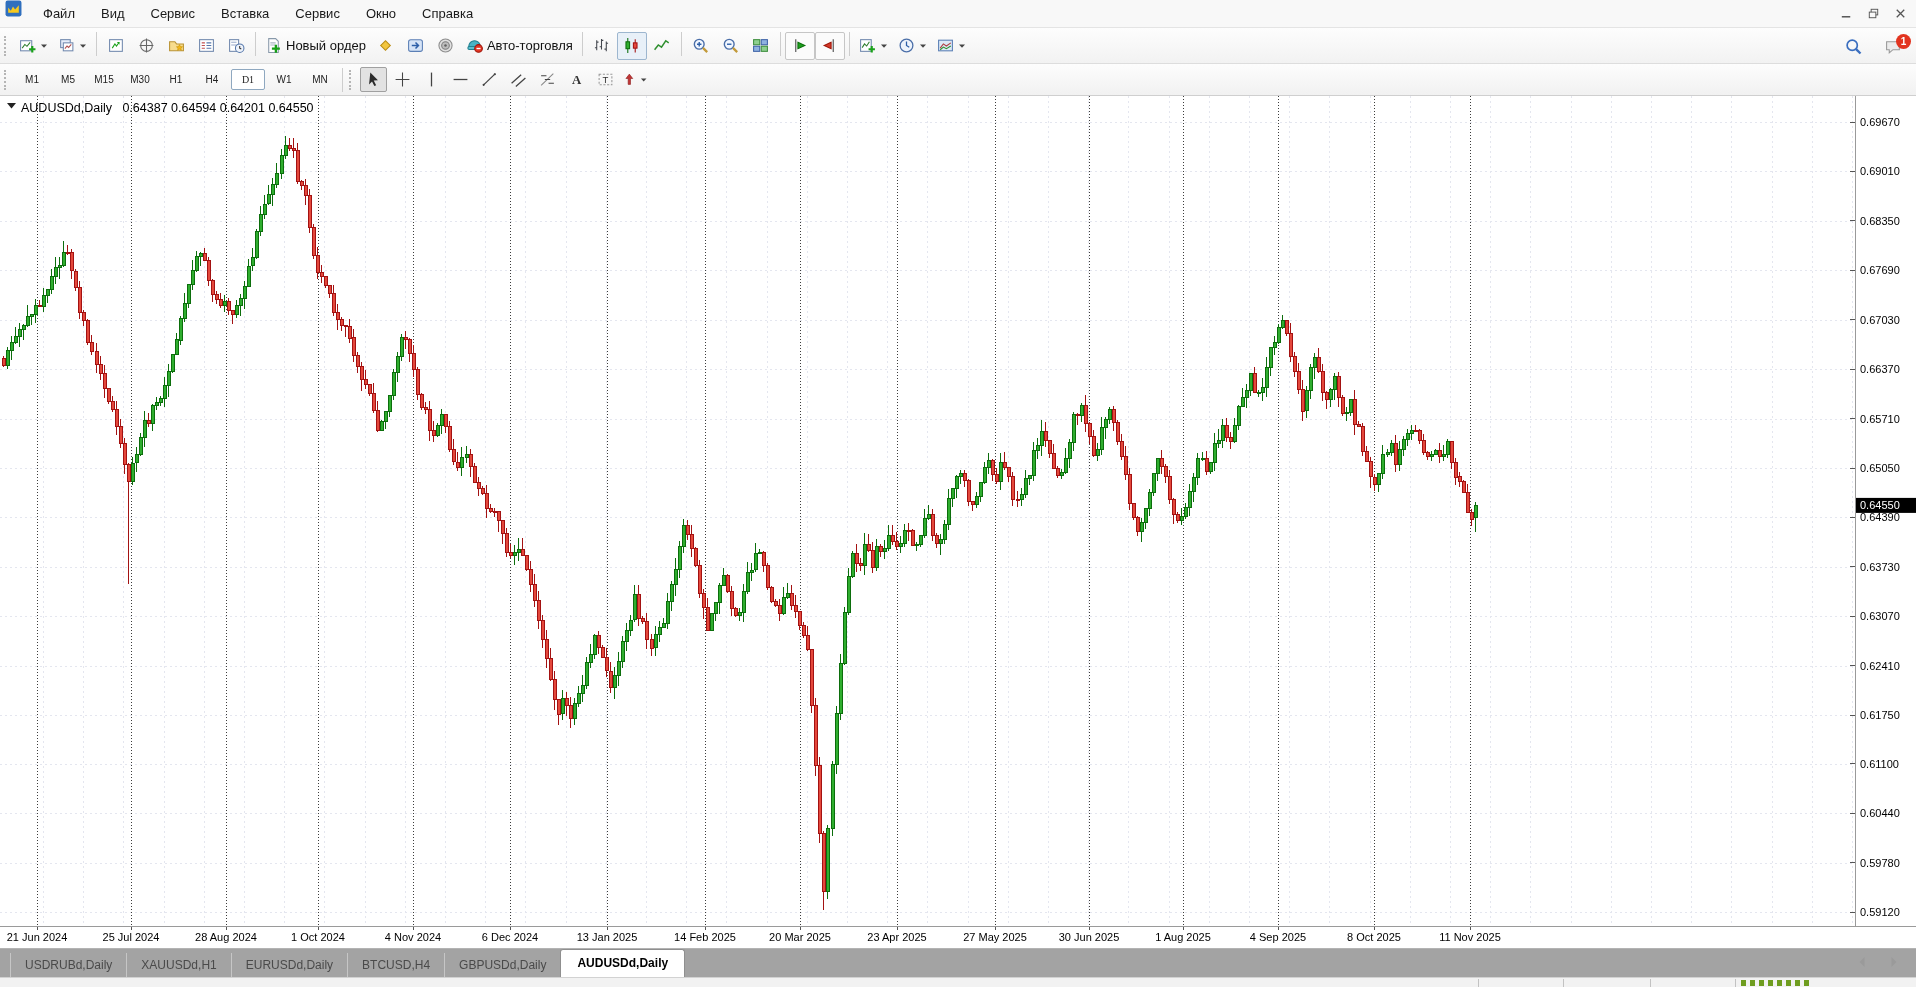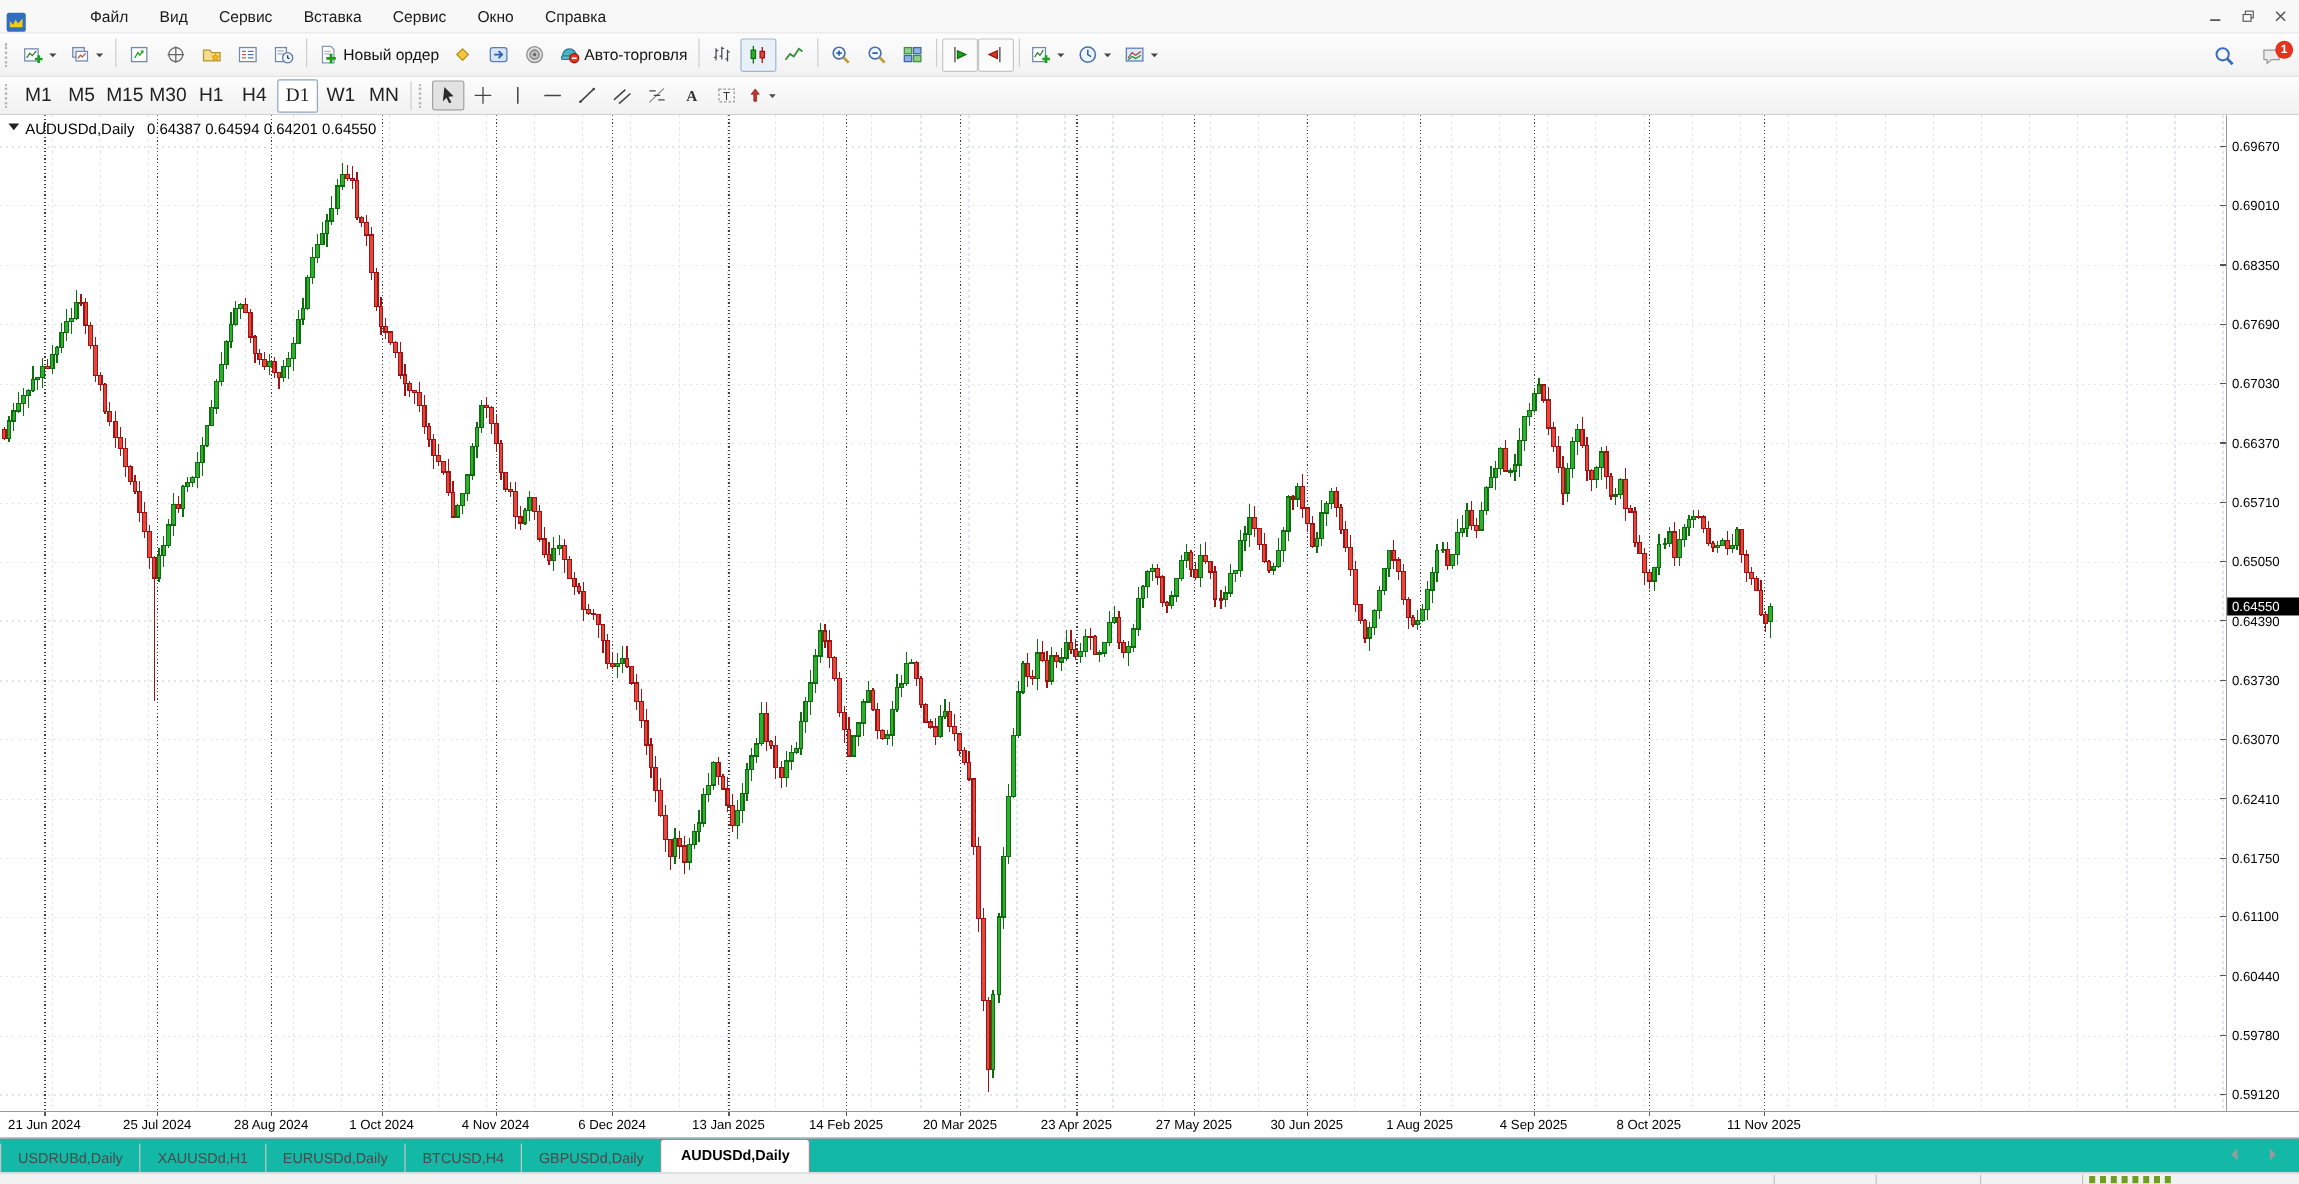--- a/index.html
+++ b/index.html
@@ -1,21 +1,21 @@
 <!DOCTYPE html>
 <html><head>
 <meta charset="utf-8">
 <style>
   * { box-sizing: border-box; margin: 0; padding: 0; }
   html,body { width:1916px; height:987px; overflow:hidden; }
   body { font-family:"Liberation Sans", sans-serif; background:#fff; color:#111; }
 
   
   .menubar { height:28px; background:#f8f8f8; border-bottom:1px solid #e4e4e4;
-             display:flex; align-items:flex-end; position:relative;gap:32px; }
+             display:flex; align-items:flex-start; position:relative; }
   .logo { width:17px; height:17px; margin:0 8px 0 5px; }
   .menu-items { display:flex; align-items:center; height:100%; }
   .menu-item { padding:0 13px; font-size:13px; color:#1a1a1a; height:100%;
                display:flex; align-items:center; cursor:default; }
   .win-controls { position:absolute; right:2px; top:2px; display:flex; }
   .win-btn { width:27px; height:22px; display:flex; align-items:center; justify-content:center; }
   .win-btn svg { width:15px; height:15px; }
 
   
   .toolbar { height:36px; background:linear-gradient(#fdfdfd,#f2f2f2);
@@ -33,34 +33,34 @@
   .tbtn.boxed { border-color:#c6c6c6; background:#fbfbfb; }
   .tbtn .lbl { font-size:13px; color:#111; white-space:nowrap; }
   .ic { width:17px; height:17px; display:block; }
   .caret-svg { width:8px; height:8px; display:block; }
   .tb-right { position:absolute; right:8px; top:0; height:36px; display:flex; align-items:center; gap:10px; }
   .tb-right .tbtn { position:relative; }
   .badge { position:absolute; top:1px; right:-4px; min-width:15px; height:15px; border-radius:8px;
            background:#e2341f; color:#fff; font-size:10px; font-weight:bold;
            display:flex; align-items:center; justify-content:center; padding:0 3px; }
 
-  .tfbtn { font-size:16px; color:#222; padding:4px 0; width:34px; text-align:center;
+  .tfbtn { font-size:10px; color:#222; padding:4px 0; width:34px; text-align:center;
            border:1px solid transparent; border-radius:2px; margin:0 1px; }
   .tfbtn.active { border-color:#8fa8c0; background:#fff;font-family:Liberation Serif, serif; }
   .toolbtn { width:27px; height:25px; display:flex; align-items:center; justify-content:center;
              border:1px solid transparent; border-radius:2px; margin:0 1px; gap:2px; }
   .toolbtn.active { border-color:#a0a0a0; background:#e2e2e2; }
 
   
   .chart-wrap { position:relative; width:1916px; height:852px; background:#fff; }
   .chart-wrap svg { position:absolute; left:0; top:0; }
 
   
-  .tabbar { height:29px; background:#14b8a6; border-top:1px solid #b3b3b3;
-            display:flex; align-items:flex-start; position:relative; }
+  .tabbar { height:29px; background:#a3a3a3; border-top:1px solid #b3b3b3;
+            display:flex; align-items:flex-start; padding-left:10px; position:relative; }
   .tab { font-size:12px; color:#4a4a4a; padding:5px 14px 6px; border-right:1px solid #c6c6c6;
          margin-bottom:0; white-space:nowrap; }
   .tab:first-child { border-left:1px solid #c6c6c6; }
   .tab.active { background:#fff; color:#000; border:1px solid #8f8f8f; border-bottom:none;
                 border-radius:3px 3px 0 0; padding:6px 16px 8px; margin-left:-1px;font-weight:bold; }
   .tab-arrows { position:absolute; right:12px; top:5px; display:flex; gap:14px; }
   .tab-arrow { width:18px; height:18px; }
   .tab-arrow svg { width:16px; height:16px; }
 
   

